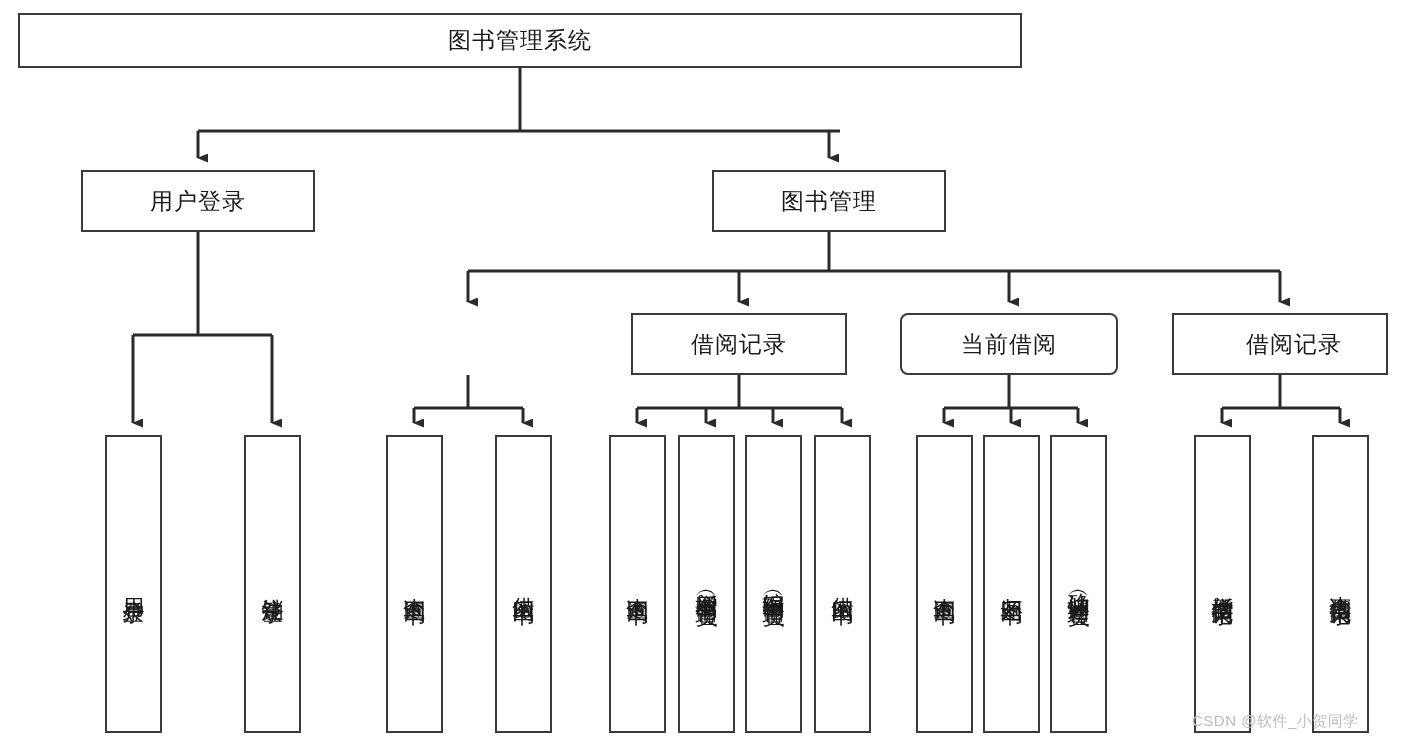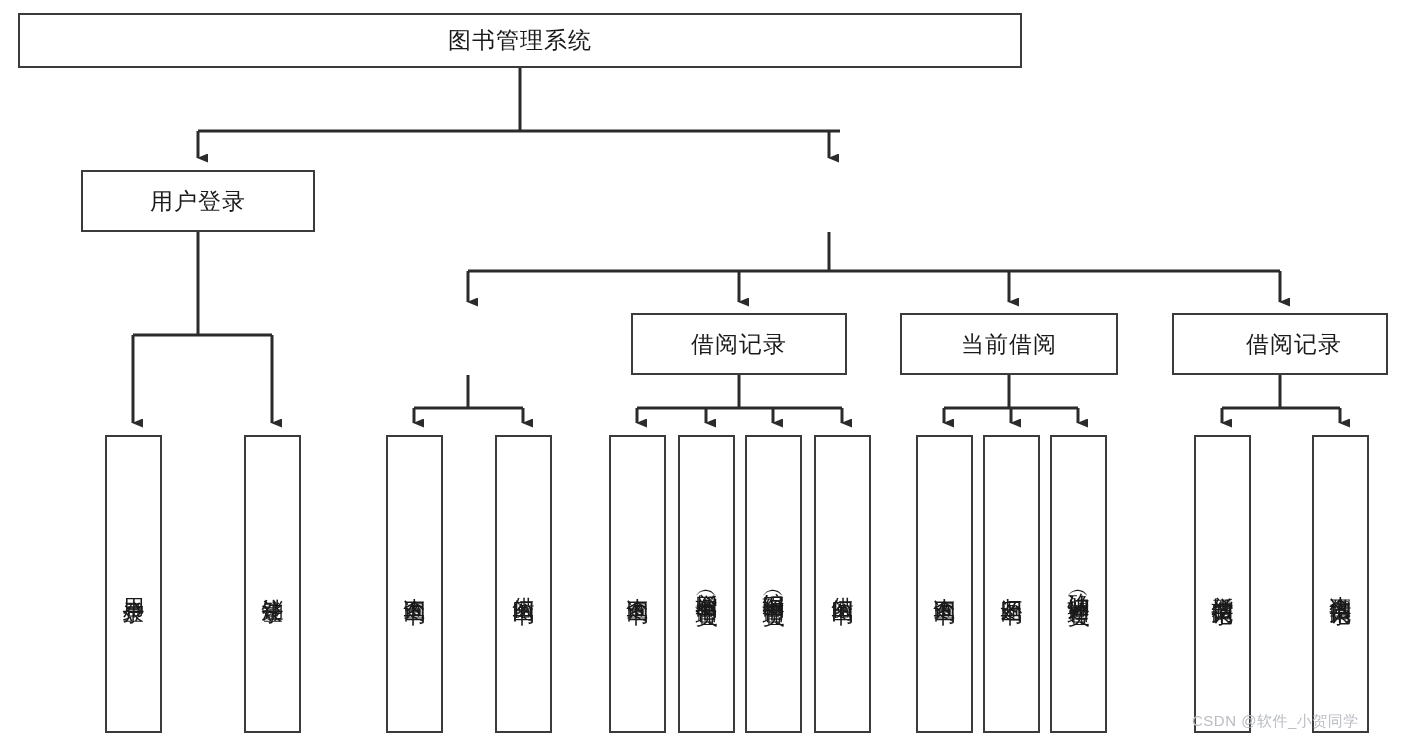--- a/index.html
+++ b/index.html
@@ -122,25 +122,28 @@
     </g>
   </svg>
 
   <div class="node h-node" style="left:18px; top:13px; width:1004px; height:55px;">
     <span class="h-label">图书管理系统</span>
   </div>
 
   <div class="node h-node" style="left:81px; top:170px; width:234px; height:62px;">
     <span class="h-label">用户登录</span>
   </div>
+  <div class="node h-node" style="left:712px; top:170px; width:234px; height:62px;">
+    <span class="h-label">图书管理</span>
+  </div>
 
   <div class="node h-node" style="left:631px; top:313px; width:216px; height:62px;">
     <span class="h-label">借阅记录</span>
   </div>
-  <div class="node h-node" style="left:900px; top:313px; width:218px; height:62px;">
+  <div class="node h-node" style="left:900px; top:313px; width:218px; height:62px;border-radius:8px;">
     <span class="h-label">当前借阅</span>
   </div>
   <div class="node h-node" style="left:1172px; top:313px; width:216px; height:62px;padding-left:28px;">
     <span class="h-label">借阅记录</span>
   </div>
 
   <div class="node v-node" style="left:105px; top:435px; width:57px; height:298px;">
     <span class="v-label">用户登录</span>
   </div>
   <div class="node v-node" style="left:244px; top:435px; width:57px; height:298px;">

